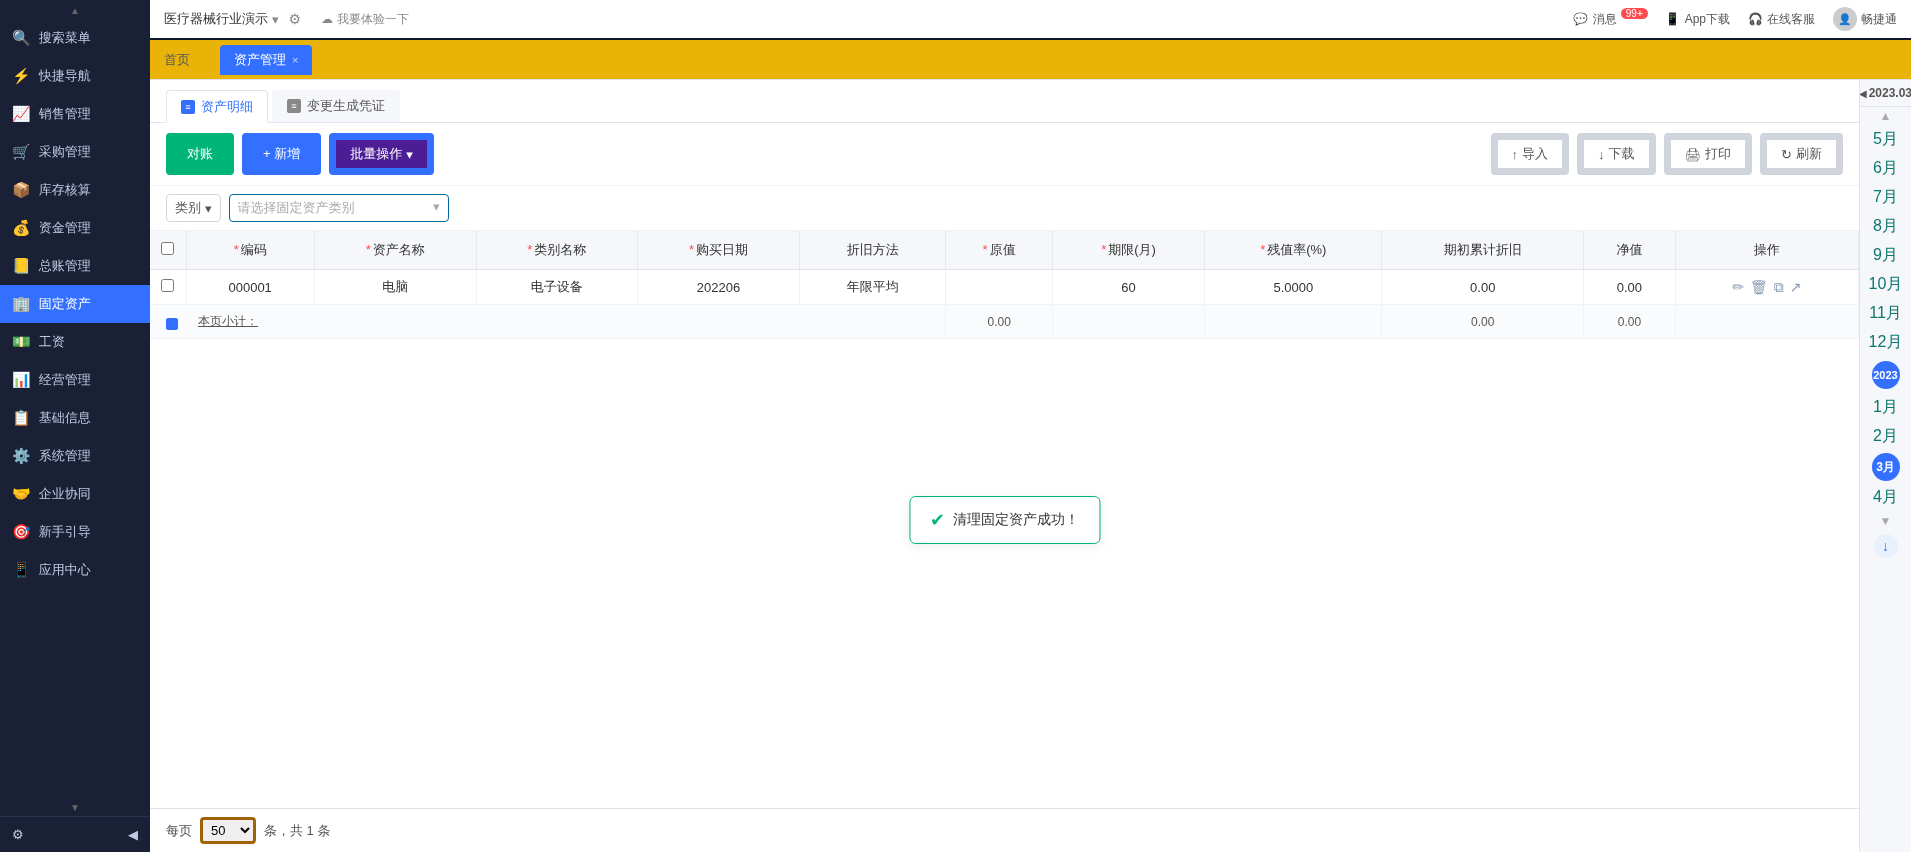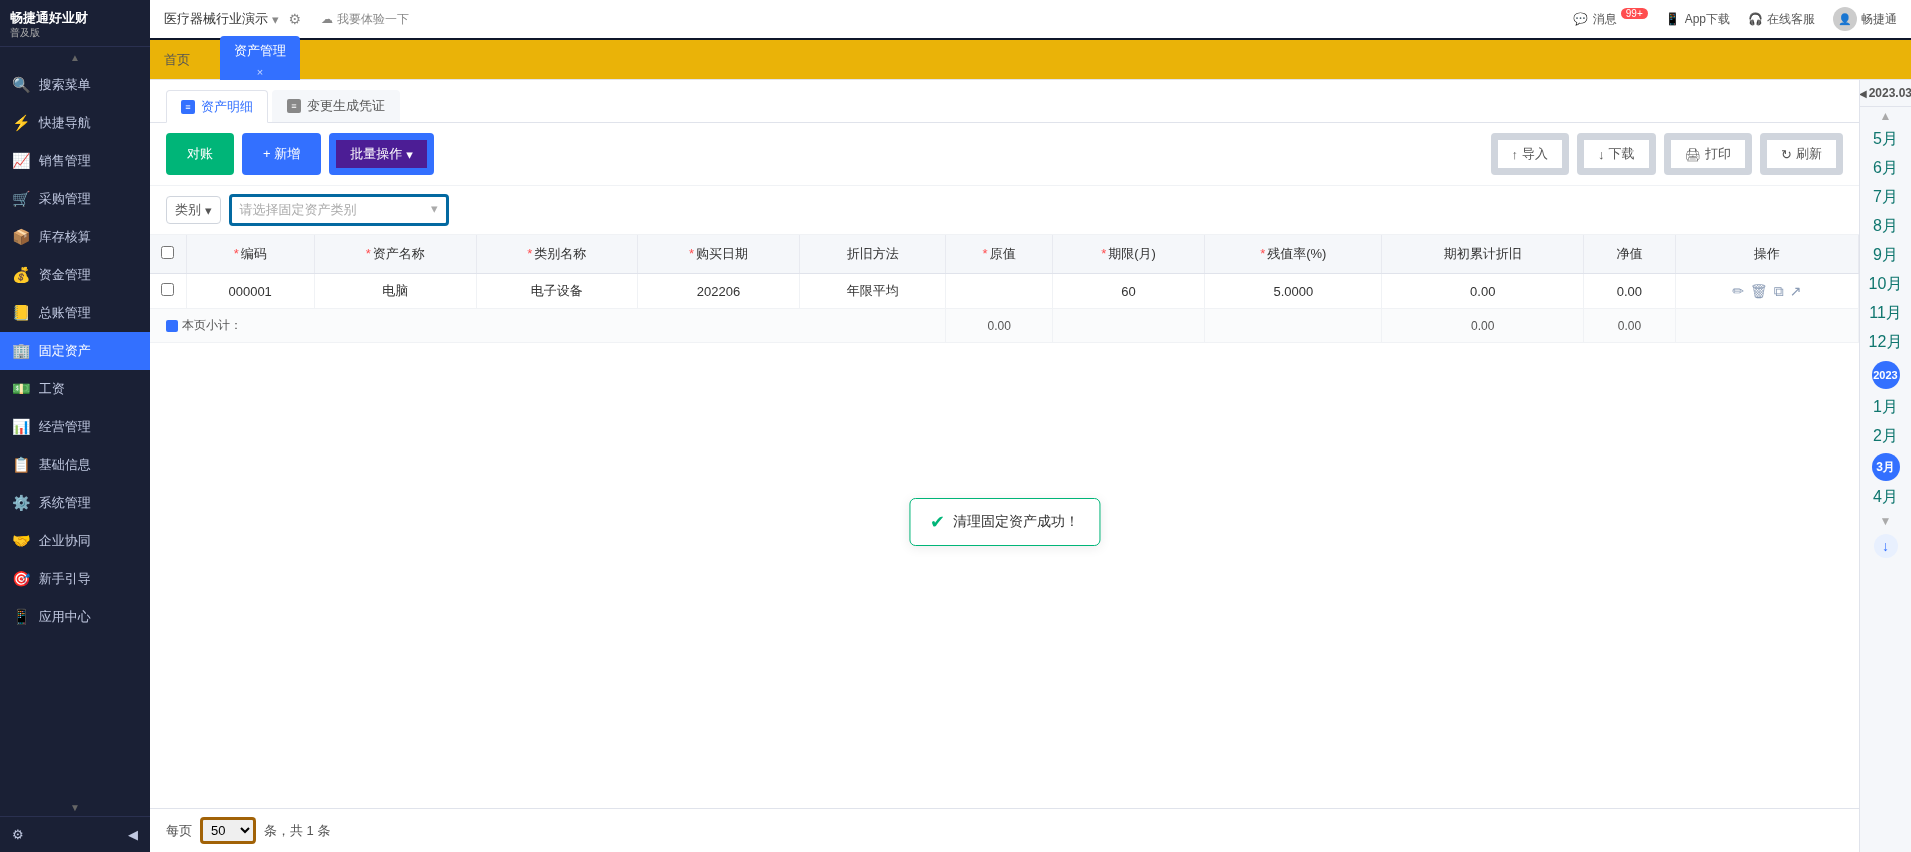--- a/index.html
+++ b/index.html
@@ -26,21 +26,21 @@
     .topbar-gear { color: #888; font-size: 14px; cursor: pointer; }
     .topbar-experience { display: flex; align-items: center; gap: 4px; color: #888; font-size: 12px; cursor: pointer; margin-left: 10px; }
     .topbar-right { margin-left: auto; display: flex; align-items: center; gap: 18px; font-size: 12px; color: #555; }
     .topbar-right-item { display: flex; align-items: center; gap: 4px; cursor: pointer; }
     .badge { background: #ff4d4f; color: #fff; border-radius: 10px; padding: 0 5px; font-size: 10px; position: relative; top: -6px; }
     .user-avatar { width: 24px; height: 24px; background: #ccc; border-radius: 50%; display: flex; align-items: center; justify-content: center; font-size: 11px; }
 
     
     .nav-tabs { height: 40px; background: #eab308; display: flex; align-items: center; padding: 0 0; border-bottom: 1px solid #e0e3eb; gap: 16px; }
     .nav-tab { padding: 6px 14px; border-radius: 4px 4px 0 0; cursor: pointer; font-size: 13px; color: #555; background: transparent; display: flex; align-items: center; gap: 6px; }
-    .nav-tab.active { background: #3370ff; color: #fff; flex-direction: column; }
+    .nav-tab.active { background: #3370ff; color: #fff; }
     .nav-tab .close-btn { font-size: 11px; opacity: 0.7; }
     .nav-tab-home { color: #555; }
 
     
     .content { flex: 1; display: flex; overflow: hidden; }
     .content-main { flex: 1; background: #fff; display: flex; flex-direction: column; overflow: hidden; }
 
     
     .sub-tabs { display: flex; padding: 10px 16px 0; border-bottom: 1px solid #e0e3eb; gap: 4px; }
     .sub-tab { padding: 6px 14px; font-size: 13px; cursor: pointer; border: 1px solid transparent; border-radius: 4px 4px 0 0; display: flex; align-items: center; gap: 6px; background: #f5f7fa; color: #555; }
@@ -52,34 +52,34 @@
     .toolbar-right { margin-left: auto; display: flex; align-items: center; gap: 8px; }
     .btn { padding: 5px 14px; border-radius: 4px; border: 7px solid #000000; background: #fff; font-size: 13px; cursor: pointer; display: flex; align-items: center; gap: 4px; color: #333; }
     .btn-primary { background: #3370ff; color: #fff; border-color: #3370ff; }
     .btn-success { background: #00b578; color: #fff; border-color: #00b578; }
     .btn-outline { background: #fff; color: #555; border-color: #d0d5dd; }
     .btn-batch { background: #4c1d95; color: #fff; border-color: #3370ff; }
 
     
     .filter-bar { display: flex; align-items: center; padding: 8px 16px; gap: 8px; border-bottom: 1px solid #f0f2f5; }
     .filter-select { display: flex; align-items: center; border: 1px solid #d0d5dd; border-radius: 4px; padding: 4px 8px; background: #fff; cursor: pointer; gap: 4px; color: #555; font-size: 13px; }
-    .filter-select-full { flex: 0 0 220px; border: 3px solid #0369a1; border-radius: 4px; padding: 4px 8px; background: #fff; cursor: pointer; display: flex; align-items: flex-start; justify-content: space-between; color: #aaa; font-size: 13px; }
+    .filter-select-full { flex: 0 0 220px; border: 1px solid #0369a1; border-radius: 4px; padding: 4px 8px; background: #fff; cursor: pointer; display: flex; align-items: flex-start; justify-content: space-between; color: #aaa; font-size: 13px; }
 
     
     .table-container { flex: 1; overflow: auto; padding: 0 0 0 0; position: relative; }
     .table-container::-webkit-scrollbar { height: 6px; width: 6px; }
     .table-container::-webkit-scrollbar-thumb { background: #ccc; border-radius: 3px; }
     table { width: 100%; border-collapse: collapse; font-size: 13px; }
     thead tr { background: #f5f7fa; }
     th { padding: 10px 8px; text-align: center; border-bottom: 1px solid #e0e3eb; border-right: 1px solid #e8eaf0; color: #333; font-weight: 500; white-space: nowrap; }
     td { padding: 8px 8px; text-align: center; border-bottom: 1px solid #f0f2f5; border-right: 1px solid #f0f2f5; color: #333; white-space: nowrap; }
     .required-star { color: #ff4d4f; margin-right: 2px; }
     .checkbox-cell { width: 36px; }
     .subtotal-row td { background: #fafbfc; color: #555; font-size: 12px; }
-    .subtotal-label { display: flex; align-items: center; gap: 4px; justify-content: flex-start; padding-left: 8px; }
+    .subtotal-label { display: flex; align-items: flex-end; gap: 20px; justify-content: flex-start; padding-left: 8px; text-decoration: underline; }
     .subtotal-icon { width: 12px; height: 12px; background: #3370ff; border-radius: 2px; display: inline-block; }
 
     
     .action-icons { display: flex; align-items: center; justify-content: center; gap: 6px; }
     .action-icon { color: #8a9bb5; font-size: 14px; cursor: pointer; }
 
     
     .pagination { padding: 8px 16px; border-top: 1px solid #e0e3eb; display: flex; align-items: center; gap: 8px; font-size: 13px; color: #555; background: #fff; }
     .page-size-select { border: 3px solid #a16207; border-radius: 4px; padding: 2px 4px; font-size: 13px; }
 
@@ -92,24 +92,20 @@
     .right-sidebar-header { padding: 6px 4px; text-align: center; color: #555; border-bottom: 1px solid #e0e3eb; font-size: 11px; display: flex; align-items: center; justify-content: center; gap: 2px; }
     .right-sidebar-scroll { flex: 1; overflow-y: auto; }
     .right-sidebar-scroll::-webkit-scrollbar { width: 3px; }
     .month-item { padding: 4px 0; text-align: center; color: #0f766e; cursor: pointer; font-size: 16px; }
     .scroll-arrow { text-align: center; cursor: pointer; padding: 2px; color: #aaa; }
   </style>
 </head>
 <body>
 
 <div class="sidebar">
-  <div class="sidebar-logo">
-    <div class="sidebar-logo-title">畅捷通好业财</div>
-    <div class="sidebar-logo-sub">普及版</div>
-  </div>
 
   <div style="background:#1a2035; text-align:center; padding:2px 0; cursor:pointer;">
     <span style="color:#666; font-size:10px;">▲</span>
   </div>
   <div class="sidebar-scroll">
     <div class="sidebar-item">
       <span class="icon">🔍</span>
       <span>搜索菜单</span>
     </div>
     <div class="sidebar-item">

